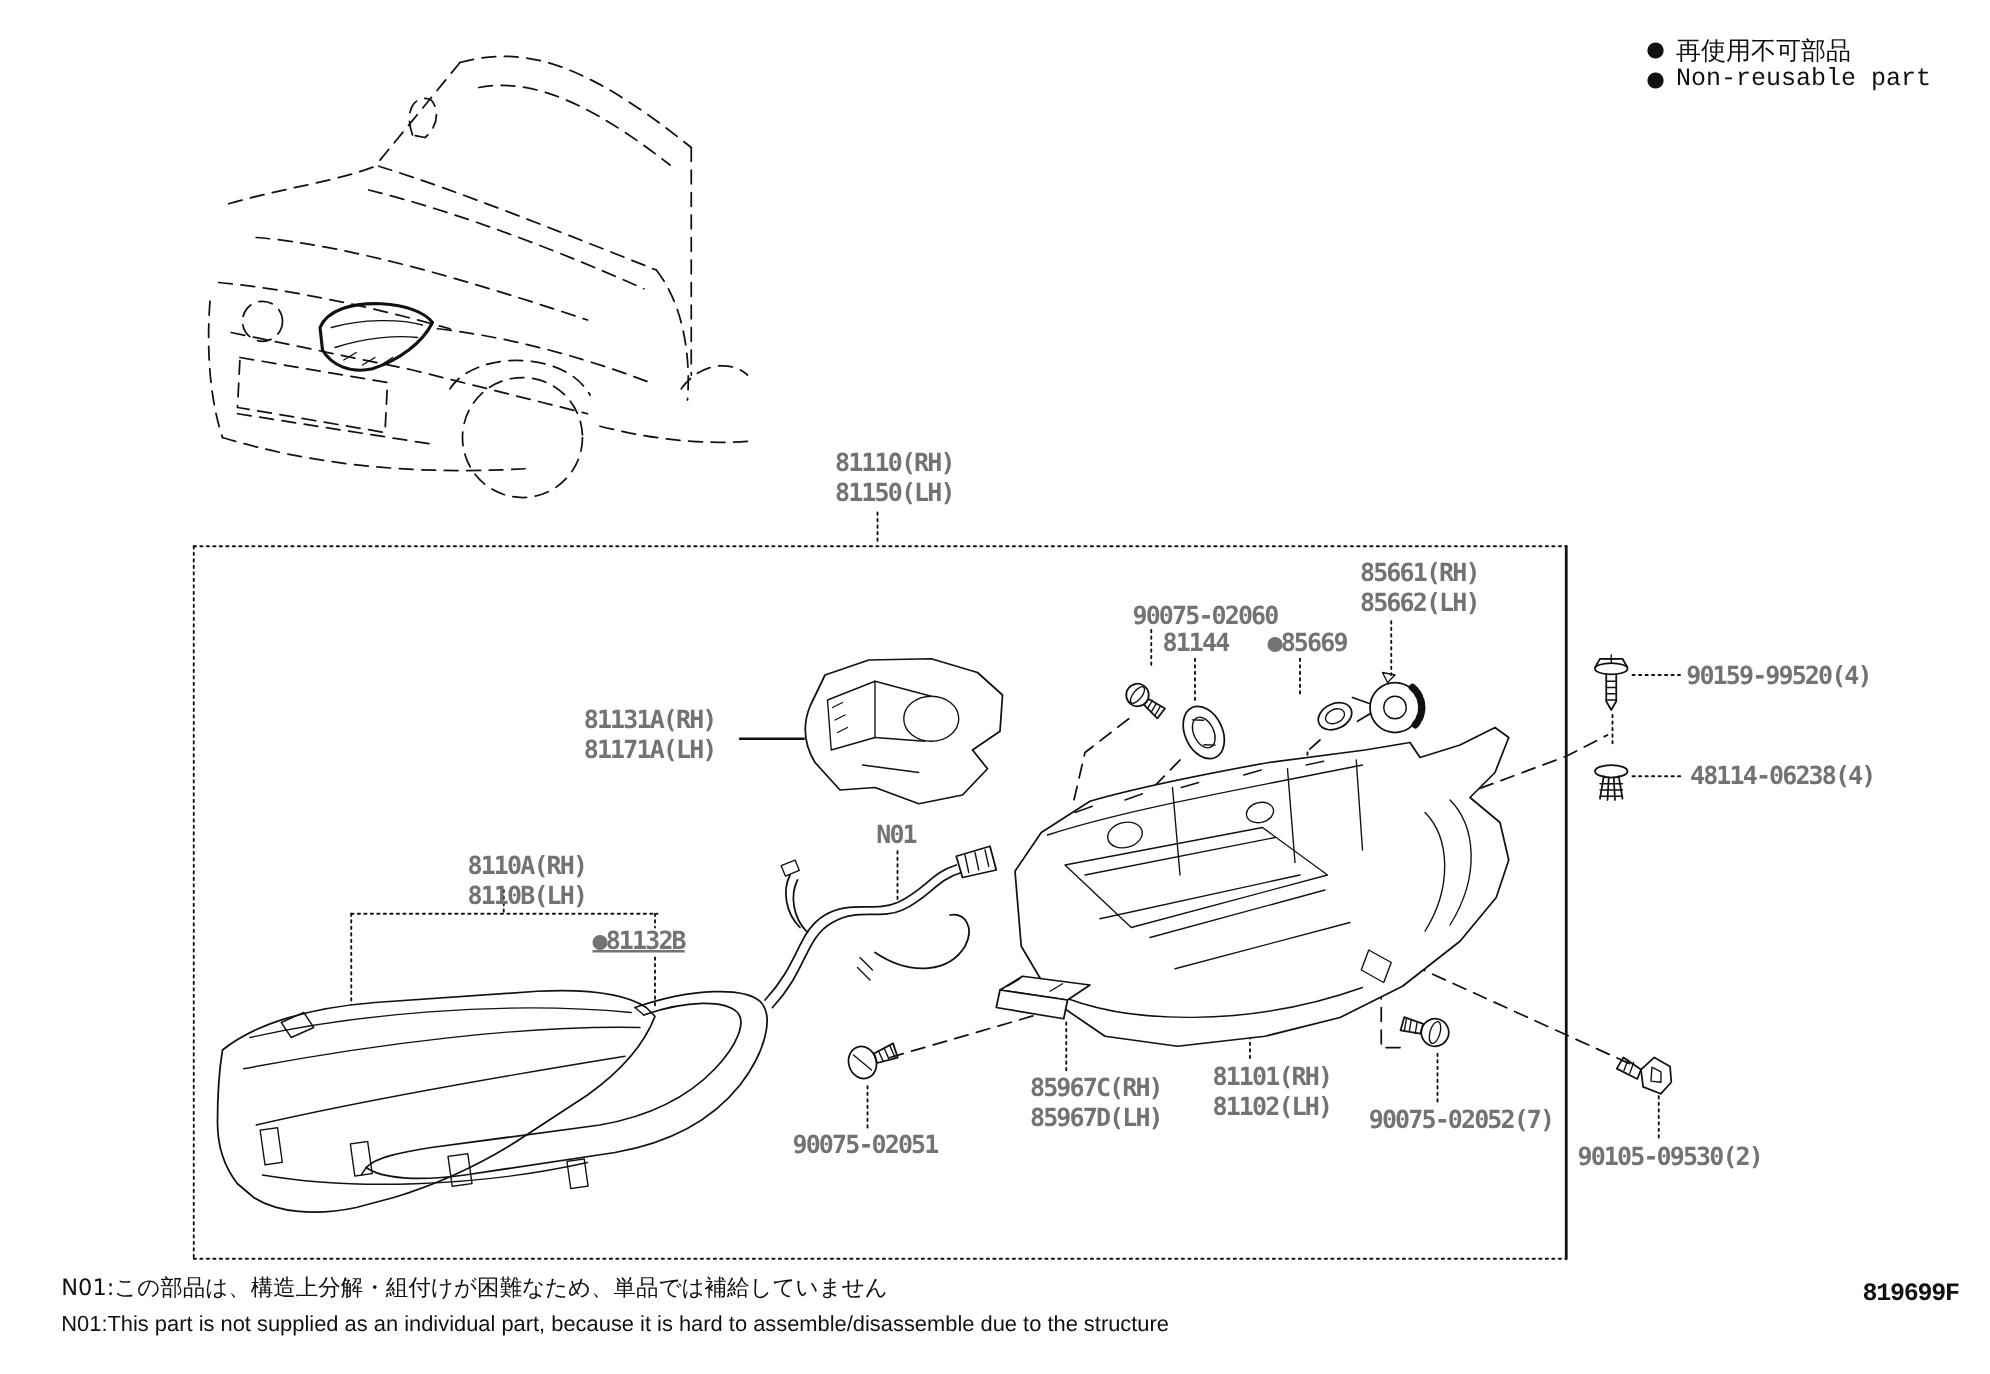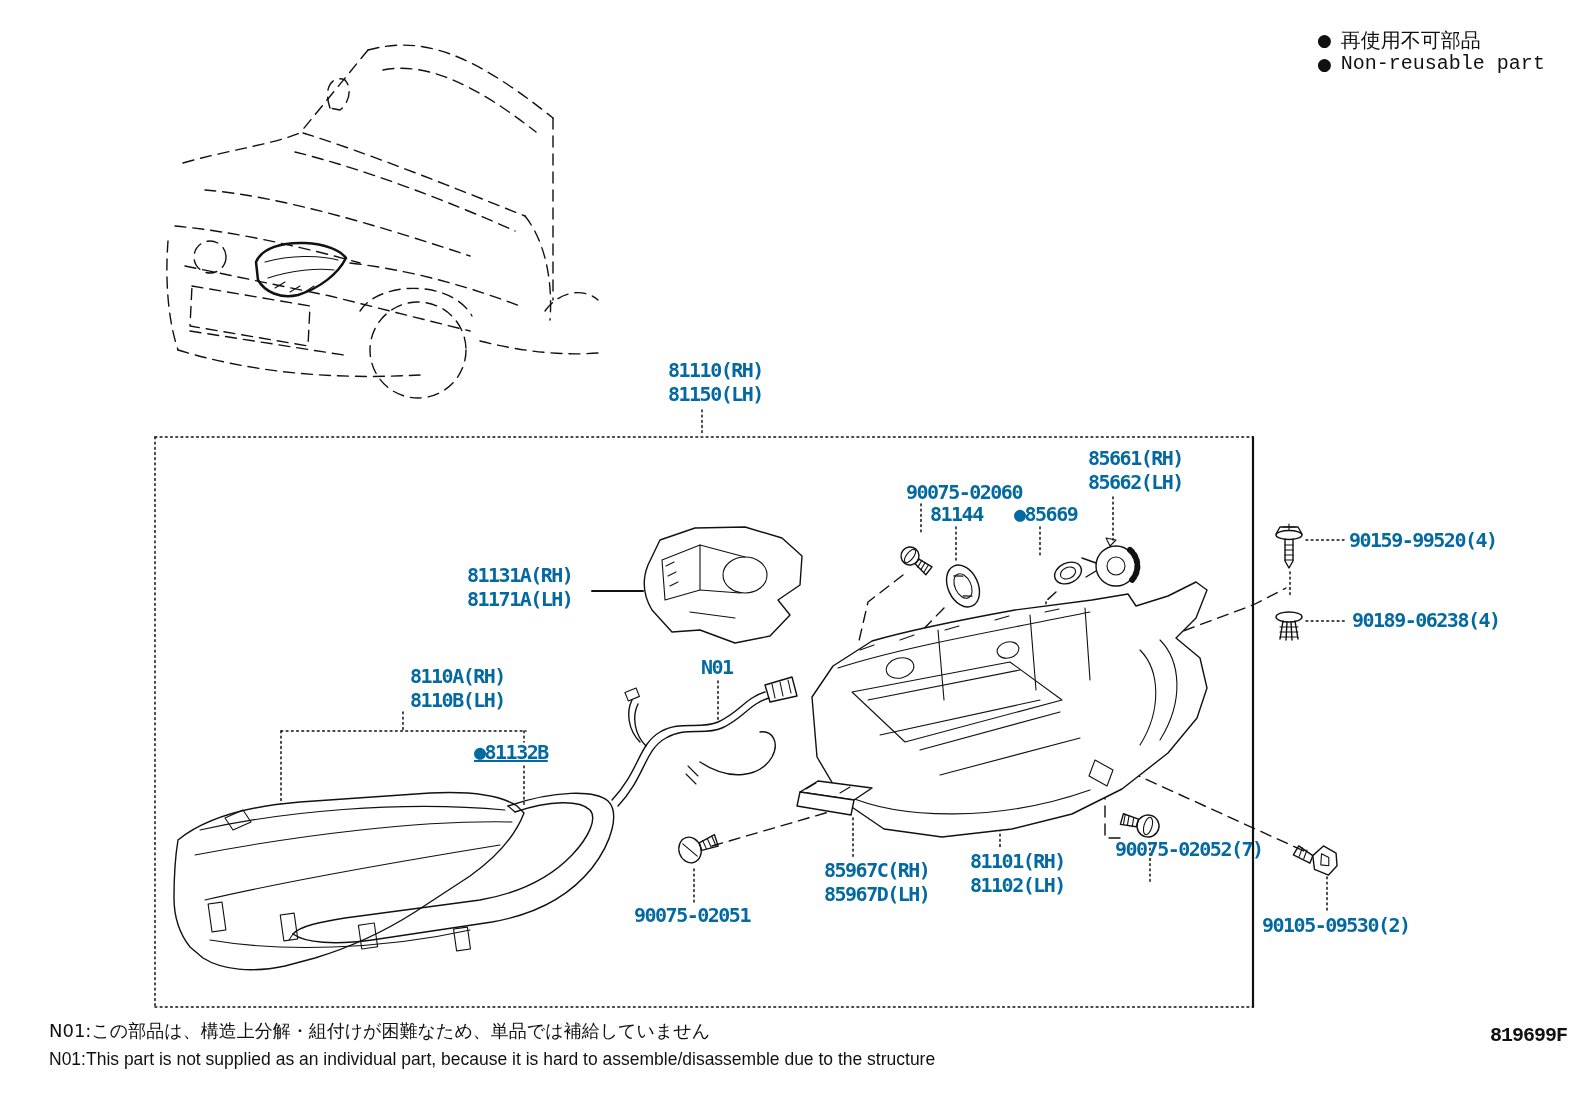--- a/index.html
+++ b/index.html
@@ -7,21 +7,21 @@
          font-family:"DejaVu Sans",sans-serif;color:#111;}
   svg{position:absolute;left:0;top:0;}
   .art{fill:none;stroke:#111;stroke-width:1.4;stroke-linecap:round;stroke-linejoin:round;}
   .thin{stroke-width:1.1;}
   .bold{stroke-width:2.5;}
   .dash{stroke-dasharray:11 7;}
   .dot{stroke-dasharray:1.8 3.4;stroke-width:1.5;}
   .solidedge{stroke-width:2.2;}
   .wfill{fill:#fff;stroke:#111;stroke-width:1.4;stroke-linejoin:round;}
   .plabel{position:absolute;font-family:"DejaVu Sans Mono",monospace;font-weight:bold;
-          font-size:20px;line-height:24px;letter-spacing:-1.5px;white-space:nowrap;color:#0369a1;}
+          font-size:20px;line-height:24px;letter-spacing:-1.5px;white-space:nowrap;color:#737373;}
   .legend{position:absolute;left:1317px;top:28px;font-size:20px;line-height:24px;}
   .legend .row{display:flex;align-items:center;gap:9px;height:24px;}
   .legend .blt{font-size:17px;line-height:1;}
   .legend .en{font-family:Liberation Mono, monospace;font-size:20px;}
   .notes{position:absolute;left:49px;top:1017px;line-height:28px;}
   .notes .jp{font-size:18px;}
   .notes .en{font-family:"Liberation Sans",sans-serif;font-size:17.5px;}
   .doccode{position:absolute;left:1490px;top:1024px;font-family:Liberation Mono, monospace;
            font-weight:bold;font-size:20px;letter-spacing:-1px;}
 </style>
@@ -265,29 +265,29 @@
 
   <div class="plabel" style="left:1014px;top:502px;">
     <div>●85669</div>
   </div>
 
   <div class="plabel" style="left:1349px;top:528px;">
     <div>90159-99520(4)</div>
   </div>
 
   <div class="plabel" style="left:1352px;top:608px;">
-    <div>90189-06238(4)</div>
+    <div>48114-06238(4)</div>
   </div>
 
   <div class="plabel" style="left:467px;top:563px;">
     <div>81131A(RH)</div>
       <div>81171A(LH)</div>
   </div>
 
-  <div class="plabel" style="left:374px;top:664px;margin-left:36px;">
+  <div class="plabel" style="left:374px;top:680px;">
     <div>8110A(RH)</div>
       <div>8110B(LH)</div>
   </div>
 
   <div class="plabel" style="left:701px;top:655px;">
     <div>N01</div>
   </div>
 
   <div class="plabel" style="left:474px;top:740px;text-decoration:underline;">
     <div>●81132B</div>
@@ -300,21 +300,21 @@
   <div class="plabel" style="left:824px;top:858px;">
     <div>85967C(RH)</div>
       <div>85967D(LH)</div>
   </div>
 
   <div class="plabel" style="left:970px;top:849px;">
     <div>81101(RH)</div>
       <div>81102(LH)</div>
   </div>
 
-  <div class="plabel" style="left:1095px;top:837px;margin-left:20px;">
+  <div class="plabel" style="left:1095px;top:883px;">
     <div>90075-02052(7)</div>
   </div>
 
   <div class="plabel" style="left:1262px;top:913px;">
     <div>90105-09530(2)</div>
   </div>
 
   <div class="notes">
     <div class="jp">N01:この部品は、構造上分解・組付けが困難なため、単品では補給していません</div>
     <div class="en">N01:This part is not supplied as an individual part, because it is hard to assemble/disassemble due to the structure</div>

